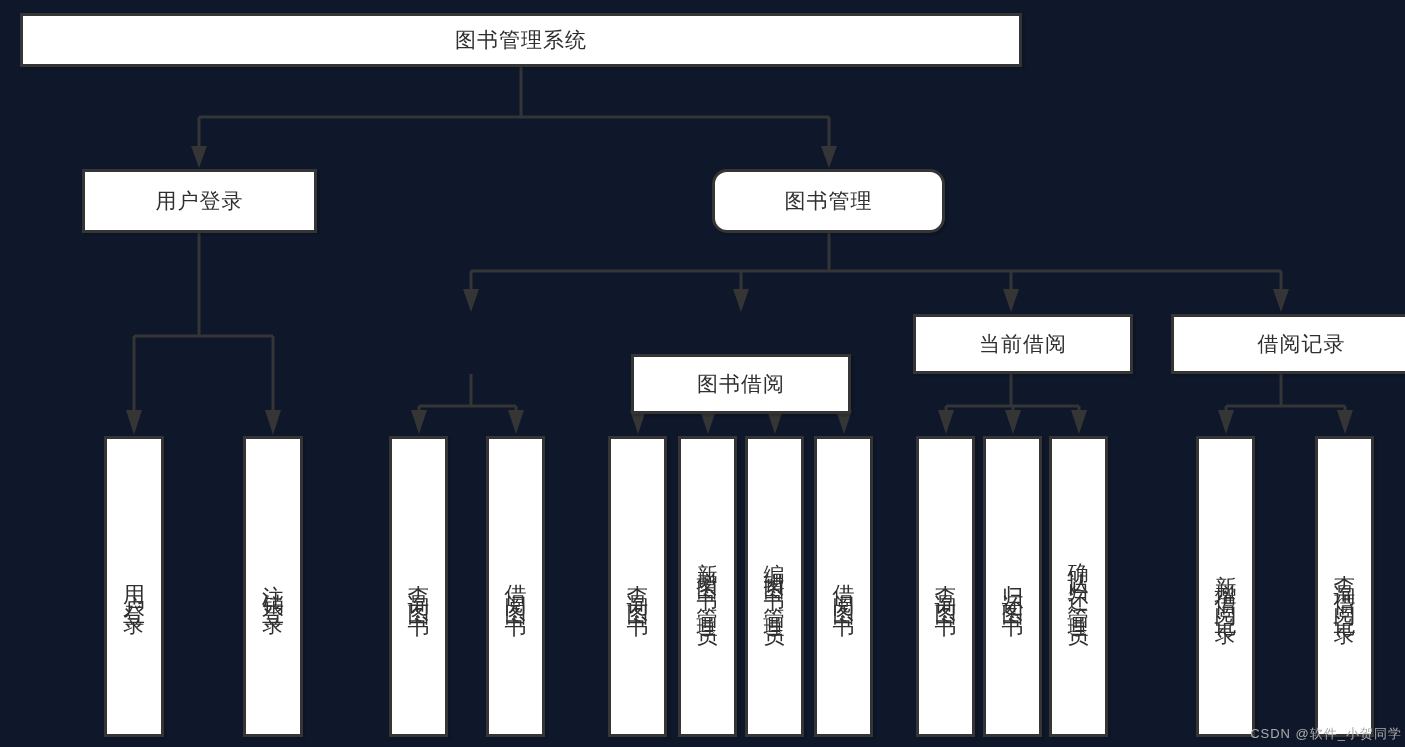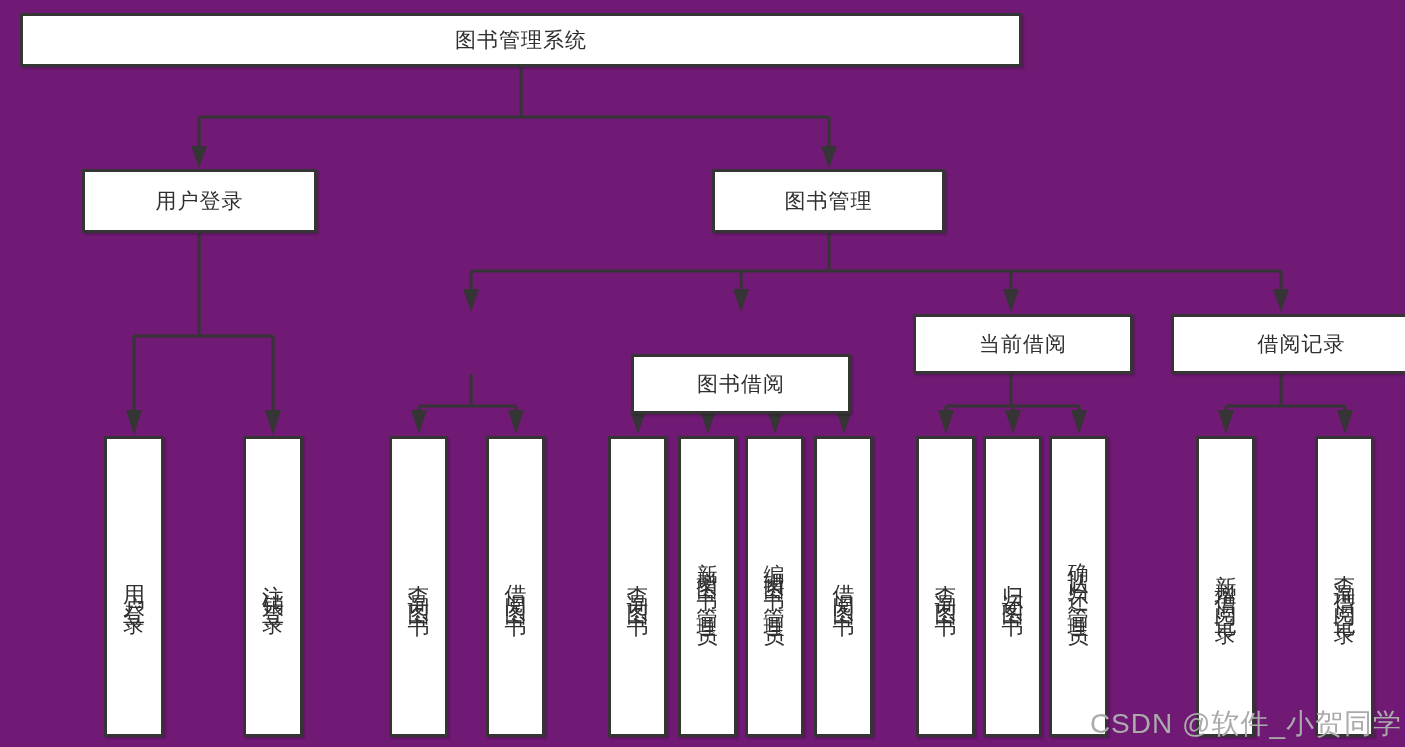--- a/index.html
+++ b/index.html
@@ -4,21 +4,21 @@
 <style>
   html, body {
     margin: 0;
     padding: 0;
     background: #ffffff;
   }
   #canvas {
     position: relative;
     width: 1405px;
     height: 747px;
-    background: #701a75;
+    background: #0f172a;
     font-family: "Liberation Sans", sans-serif;
     overflow: hidden;
   }
   #connectors {
     position: absolute;
     left: 0;
     top: 0;
     z-index: 0;
   }
   .node {
@@ -46,21 +46,21 @@
     white-space: nowrap;
   }
   .vbox .vlabel.tight {
     letter-spacing: 9px;
     font-size: 21px;
   }
   #watermark {
     position: absolute;
     right: 3px;
     bottom: 4px;
-    font-size: 28px;
+    font-size: 13px;
     color: #ababab;
     z-index: 2;
     letter-spacing: 1px;
   }
 </style>
 </head>
 <body>
 
 <div id="canvas">
 
@@ -97,21 +97,21 @@
     <polygon points="1337,410 1353,410 1345,434" fill="#353535"></polygon>
   </svg>
 
   <div class="node hbox" style="left:20px;top:13px;width:1002px;height:54px;">
     <span>图书管理系统</span>
   </div>
 
   <div class="node hbox" style="left:82px;top:169px;width:235px;height:64px;">
     <span>用户登录</span>
   </div>
-  <div class="node hbox" style="left:712px;top:169px;width:233px;height:64px;">
+  <div class="node hbox" style="left:712px;top:169px;width:233px;height:64px;border-radius:15px;">
     <span>图书管理</span>
   </div>
 
   <div class="node hbox" style="left:631px;top:314px;width:220px;height:60px;margin-top:40px;">
     <span>图书借阅</span>
   </div>
   <div class="node hbox" style="left:901px;top:314px;width:220px;height:60px;margin-left:12px;">
     <span>当前借阅</span>
   </div>
   <div class="node hbox" style="left:1171px;top:314px;width:261px;height:60px;">

